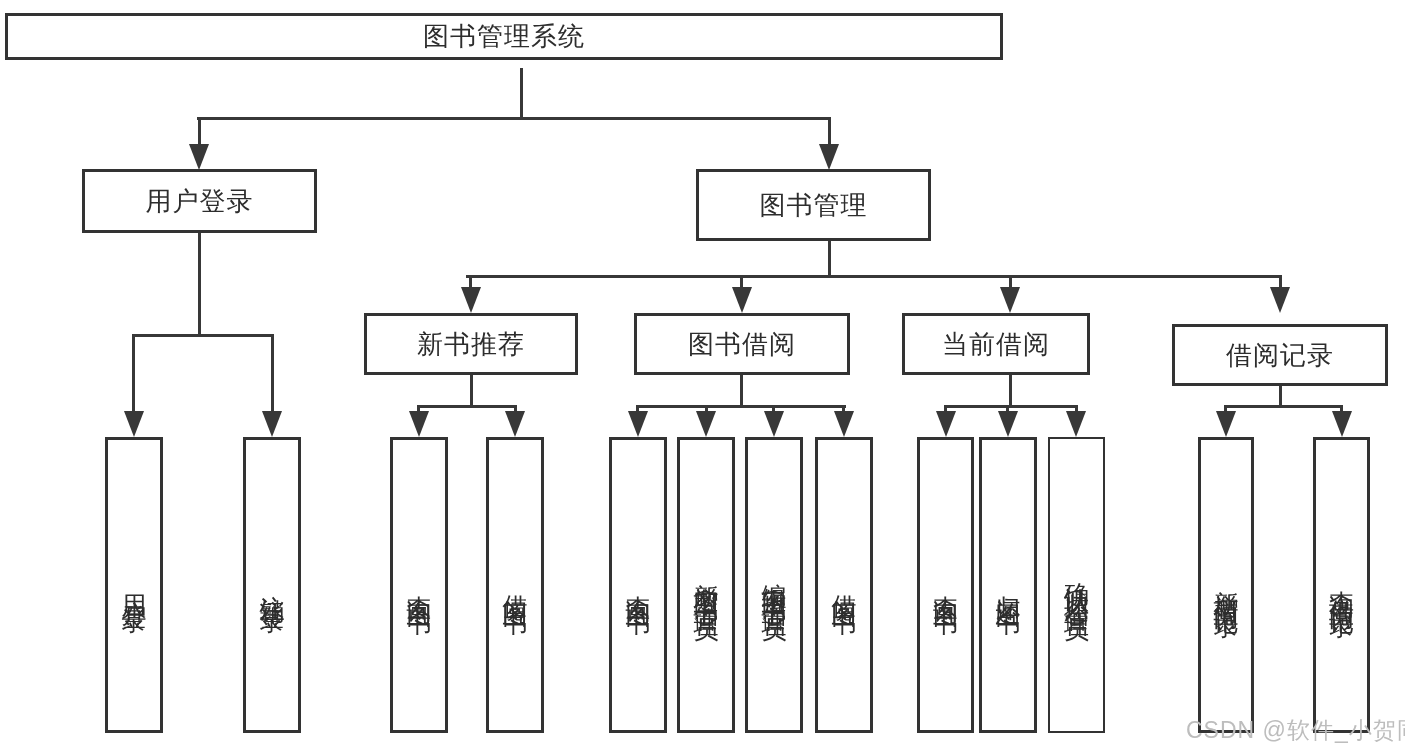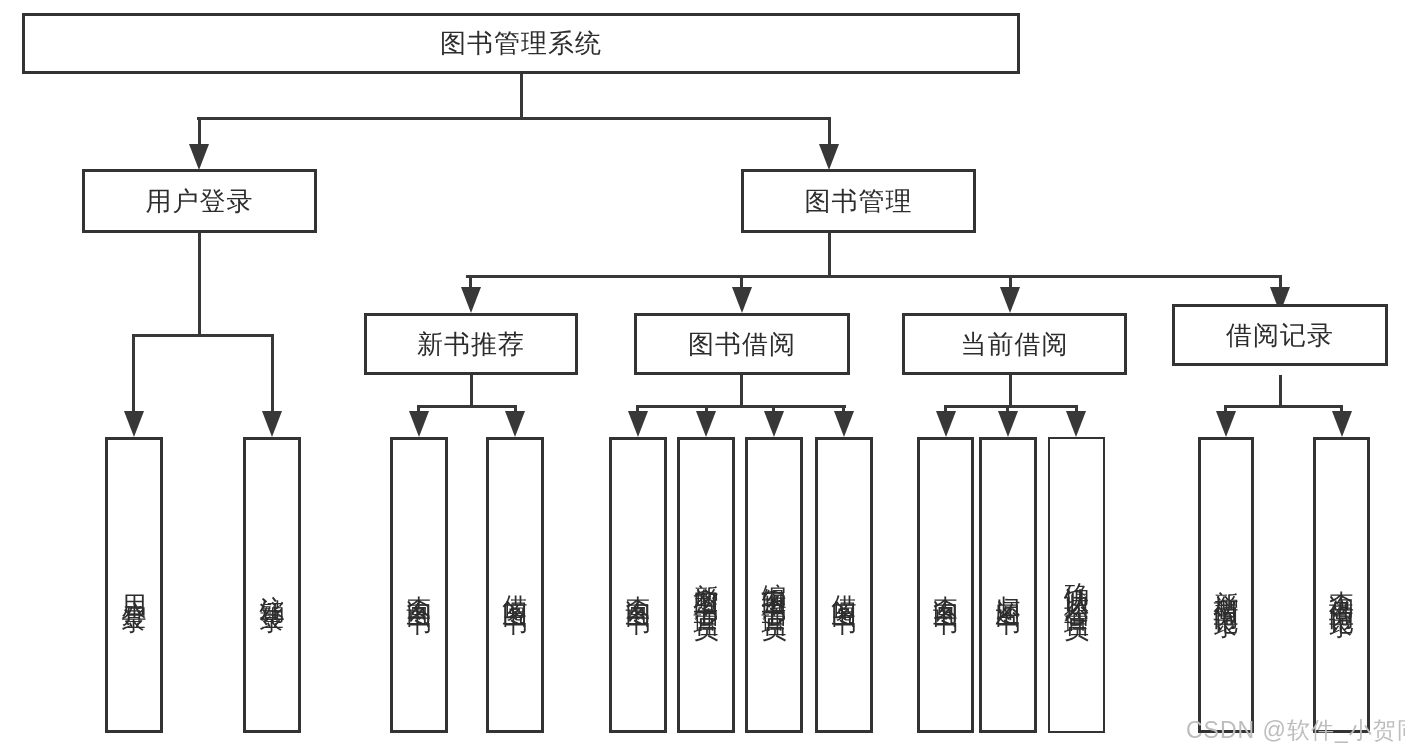--- a/index.html
+++ b/index.html
@@ -67,35 +67,35 @@
     white-space: nowrap;
     z-index: 3;
     letter-spacing: 1px;
   }
 </style>
 </head>
 <body>
 
 <div id="stage">
 
-  <div class="node" style="left:22px;top:13px;width:998px;height:61px">
+  <div class="node" style="left:5px;top:13px;width:998px;height:47px">
     <span>图书管理系统</span>
   </div>
 
   <div class="v" style="left:520px;top:68px;height:50px"></div>
   <div class="h" style="left:197px;top:117px;width:634px"></div>
   <div class="v" style="left:198px;top:117px;height:30px"></div>
   <div class="tri" style="left:189px;top:144px"></div>
   <div class="v" style="left:828px;top:117px;height:30px"></div>
   <div class="tri" style="left:819px;top:144px"></div>
 
   <div class="node" style="left:82px;top:169px;width:235px;height:64px">
     <span>用户登录</span>
   </div>
-  <div class="node" style="left:741px;top:169px;width:235px;height:64px">
+  <div class="node" style="left:696px;top:169px;width:235px;height:72px">
     <span>图书管理</span>
   </div>
 
   <div class="v" style="left:198px;top:233px;height:103px"></div>
   <div class="h" style="left:132px;top:334px;width:142px"></div>
   <div class="v" style="left:132px;top:334px;height:80px"></div>
   <div class="tri" style="left:124px;top:411px"></div>
   <div class="v" style="left:271px;top:334px;height:80px"></div>
   <div class="tri" style="left:262px;top:411px"></div>
 
@@ -109,24 +109,24 @@
   <div class="tri" style="left:1000px;top:287px"></div>
   <div class="v" style="left:1279px;top:275px;height:15px"></div>
   <div class="tri" style="left:1270px;top:287px"></div>
 
   <div class="node" style="left:634px;top:313px;width:216px;height:62px">
     <span>图书借阅</span>
   </div>
   <div class="node" style="left:364px;top:313px;width:214px;height:62px">
     <span>新书推荐</span>
   </div>
-  <div class="node" style="left:902px;top:313px;width:225px;height:62px">
+  <div class="node" style="left:902px;top:313px;width:188px;height:62px">
     <span>当前借阅</span>
   </div>
-  <div class="node" style="left:1172px;top:304px;width:216px;height:62px">
+  <div class="node" style="left:1172px;top:324px;width:216px;height:62px">
     <span>借阅记录</span>
   </div>
 
   <div class="v" style="left:470px;top:375px;height:32px"></div>
   <div class="h" style="left:417px;top:405px;width:100px"></div>
   <div class="v" style="left:417px;top:405px;height:9px"></div>
   <div class="tri" style="left:409px;top:411px"></div>
   <div class="v" style="left:514px;top:405px;height:9px"></div>
   <div class="tri" style="left:505px;top:411px"></div>
 

